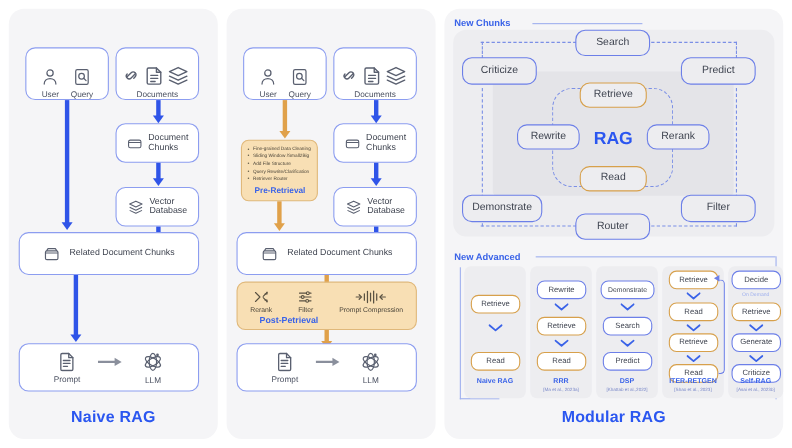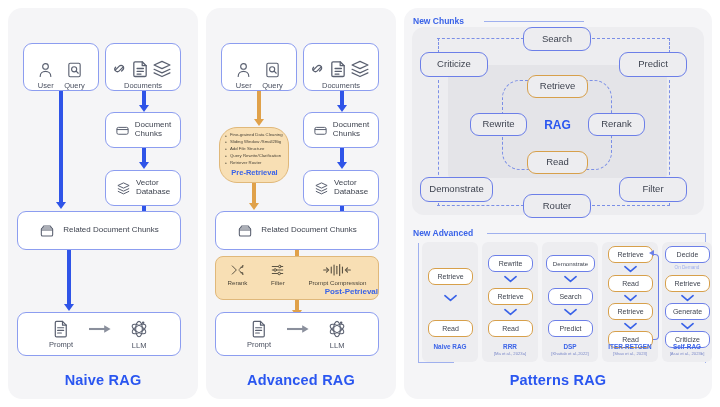--- a/index.html
+++ b/index.html
@@ -67,38 +67,38 @@
     border-radius:9px;
   }
   .iconrow { display:flex; align-items:flex-end; justify-content:center; gap:10px; height:100%; padding-top:4px;}
   .iconcell { display:flex; flex-direction:column; align-items:center; gap:2px; }
   .iconcell .cap { font-size:7.5px; color:#4a5060; white-space:nowrap; }
 
   .prelist {
     position:absolute;
     background:#f8dfb4;
     border:1px solid #e0b87a;
-    border-radius:18px;
+    border-radius:7px;
     padding:4px 4px 3px 5px;
   }
   .prelist ul { list-style:none; }
   .prelist li { font-size:4.3px; color:#4a4438; line-height:1.62; position:relative; padding-left:5px; white-space:nowrap;}
   .prelist li:before { content:"•"; position:absolute; left:0; top:-0.5px; font-size:5px; color:#6f6650; }
   .prelist .tag { text-align:center; color:#3a63e8; font-weight:bold; font-size:7.5px; margin-top:1px; }
 
   .postbox {
     position:absolute;
     background:#f8dfb4;
     border:1px solid #e0b87a;
     border-radius:8px;
   }
   .postbox .prow { display:flex; align-items:flex-end; justify-content:space-around; padding-top:6px; }
   .postbox .pcell { display:flex; flex-direction:column; align-items:center; gap:2px; }
   .postbox .pcell .cap { font-size:6.2px; color:#4a4438; white-space:nowrap; }
-  .postbox .tag { text-align:right; color:#3a63e8; font-weight:bold; font-size:8px; margin-top:1px; }
+  .postbox .tag { text-align:left; color:#3a63e8; font-weight:bold; font-size:8px; margin-top:1px;margin-left:20px; }
 
   
   .sectionlabel {
     position:absolute;
     color:#3a63e8;
     font-weight:bold;
     font-size:8.5px;
   }
   .rule { position:absolute; background:#9fb0ee; height:1px; }
   .vrule{ position:absolute; background:#9fb0ee; width:1px; }
@@ -110,21 +110,21 @@
   }
   .modpane-inner {
     position:absolute;
     background:#e4e4e8;
     border-radius:4px;
   }
   .ragcore {
     position:absolute;
     color:#2a56f0;
     font-weight:bold;
-    font-size:12px;
+    font-size:16px;
     text-align:center;
   }
   .dashline-h { position:absolute; height:0; border-top:1.2px dashed #7b8fe6; }
   .dashline-v { position:absolute; width:0; border-left:1.2px dashed #7b8fe6; }
   .dashbox { position:absolute; border:1.2px dashed #7b8fe6; border-radius:18px; }
 
   .patcol {
     position:absolute;
     background:#ededf0;
     border-radius:6px;
@@ -505,21 +505,20 @@
             <ellipse cx="12" cy="12" rx="4" ry="9.2" transform="rotate(60 12 12)"></ellipse>
             <ellipse cx="12" cy="12" rx="4" ry="9.2" transform="rotate(120 12 12)"></ellipse>
             <circle cx="17" cy="4.4" r="1.5" fill="#5a6070" stroke="none"></circle>
           </svg>
         </span>
         <span class="cap">LLM</span>
       </div>
     </div>
   </div>
 
-  <div class="panel-title" style="left:206px; top:372px; width:190px; font-size:14.5px;">Advanced RAG</div>
 
   <div class="panel" style="left:404px; top:8px; width:308px; height:391px;"></div>
 
   <div class="sectionlabel" style="left:413px; top:16px;">New Chunks</div>
   <div class="rule" style="left:484px; top:21px; width:100px;"></div>
   <div class="vrule" style="left:418px; top:31px; height:72px;"></div>
 
   <div class="modpane" style="left:412px; top:27px; width:292px; height:188px;"></div>
   <div class="modpane-inner" style="left:448px; top:65px; width:219px; height:113px;"></div>
 
@@ -690,15 +689,15 @@
     <svg width="13" height="8" viewBox="0 0 14 8">
         <path d="M1 1.5L7 6.5 13 1.5" stroke="#3a63e8" stroke-width="1.8" fill="none" stroke-linecap="round" stroke-linejoin="round"></path>
       </svg>
   </div>
   <div class="pnode b" style="left:665px; top:331px; width:45px; height:17px;">
     <span>Criticize</span>
   </div>
   <div class="patname" style="left:662px; top:343px; width:50px;">Self-RAG</div>
   <div class="patcite" style="left:658px; top:351px; width:58px;">[Asai et al., 2023b]</div>
 
-  <div class="panel-title" style="left:404px; top:372px; width:308px; font-size:14.5px;">Patterns RAG</div>
+  <div class="panel-title" style="left:404px; top:372px; width:308px; font-size:14.5px;">Modular RAG</div>
 
 </div>
 
 </body></html>

